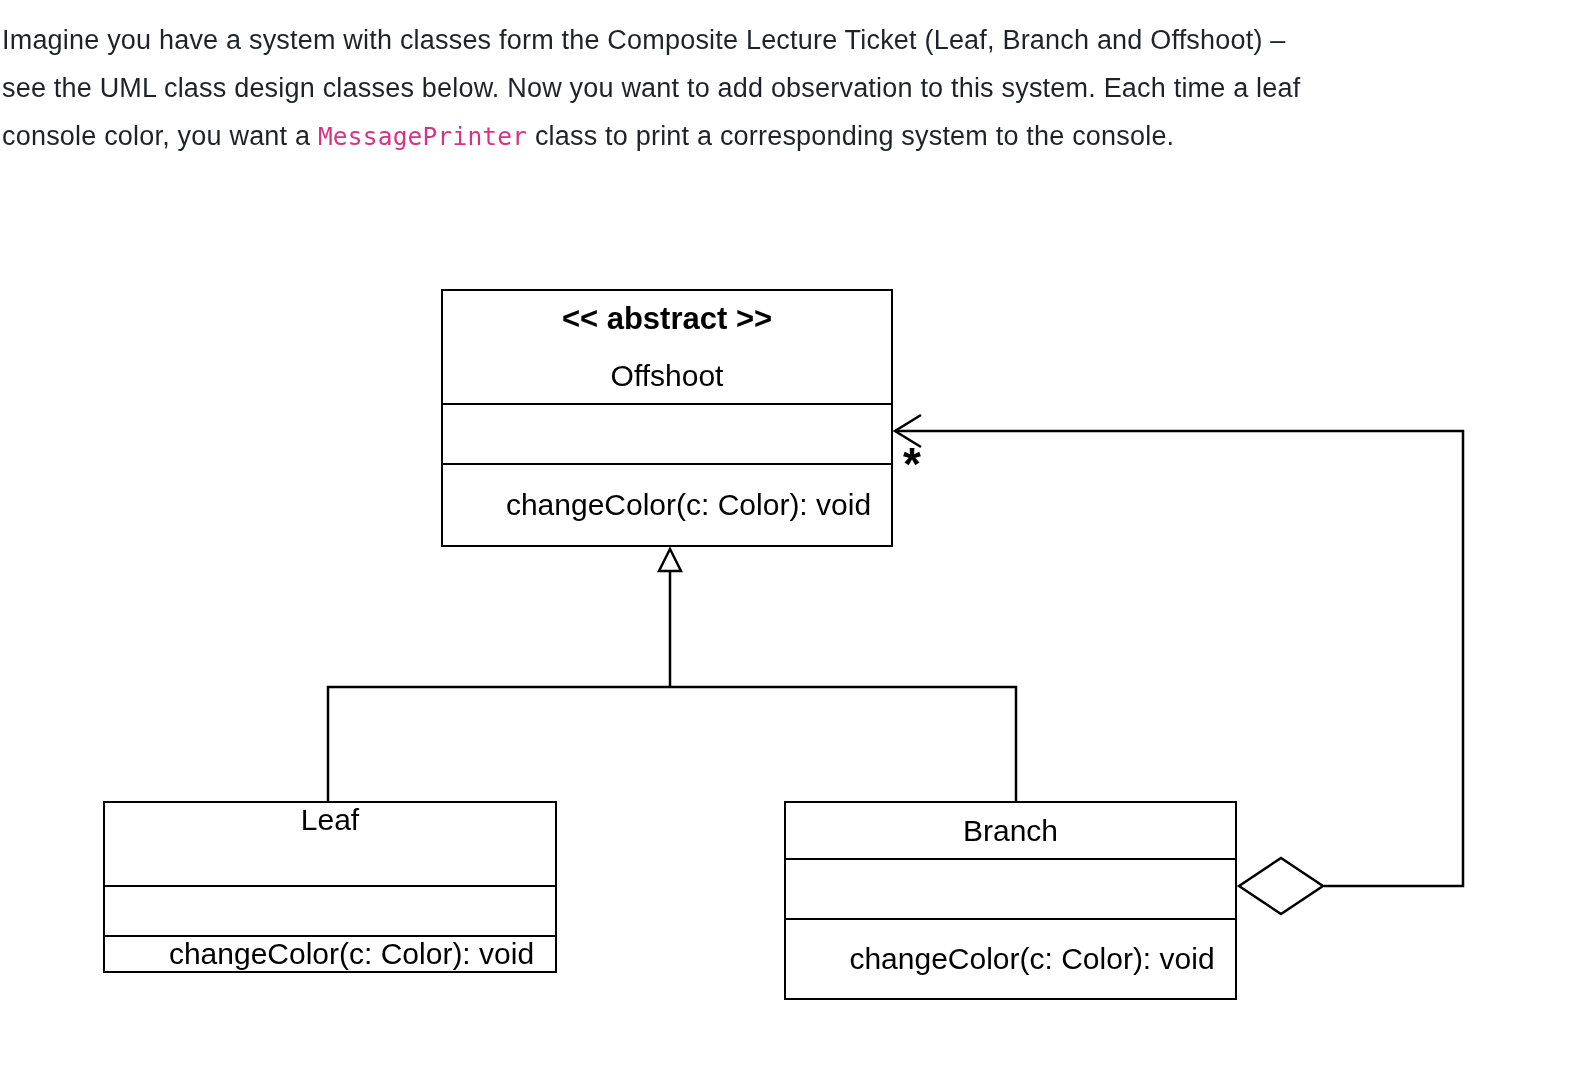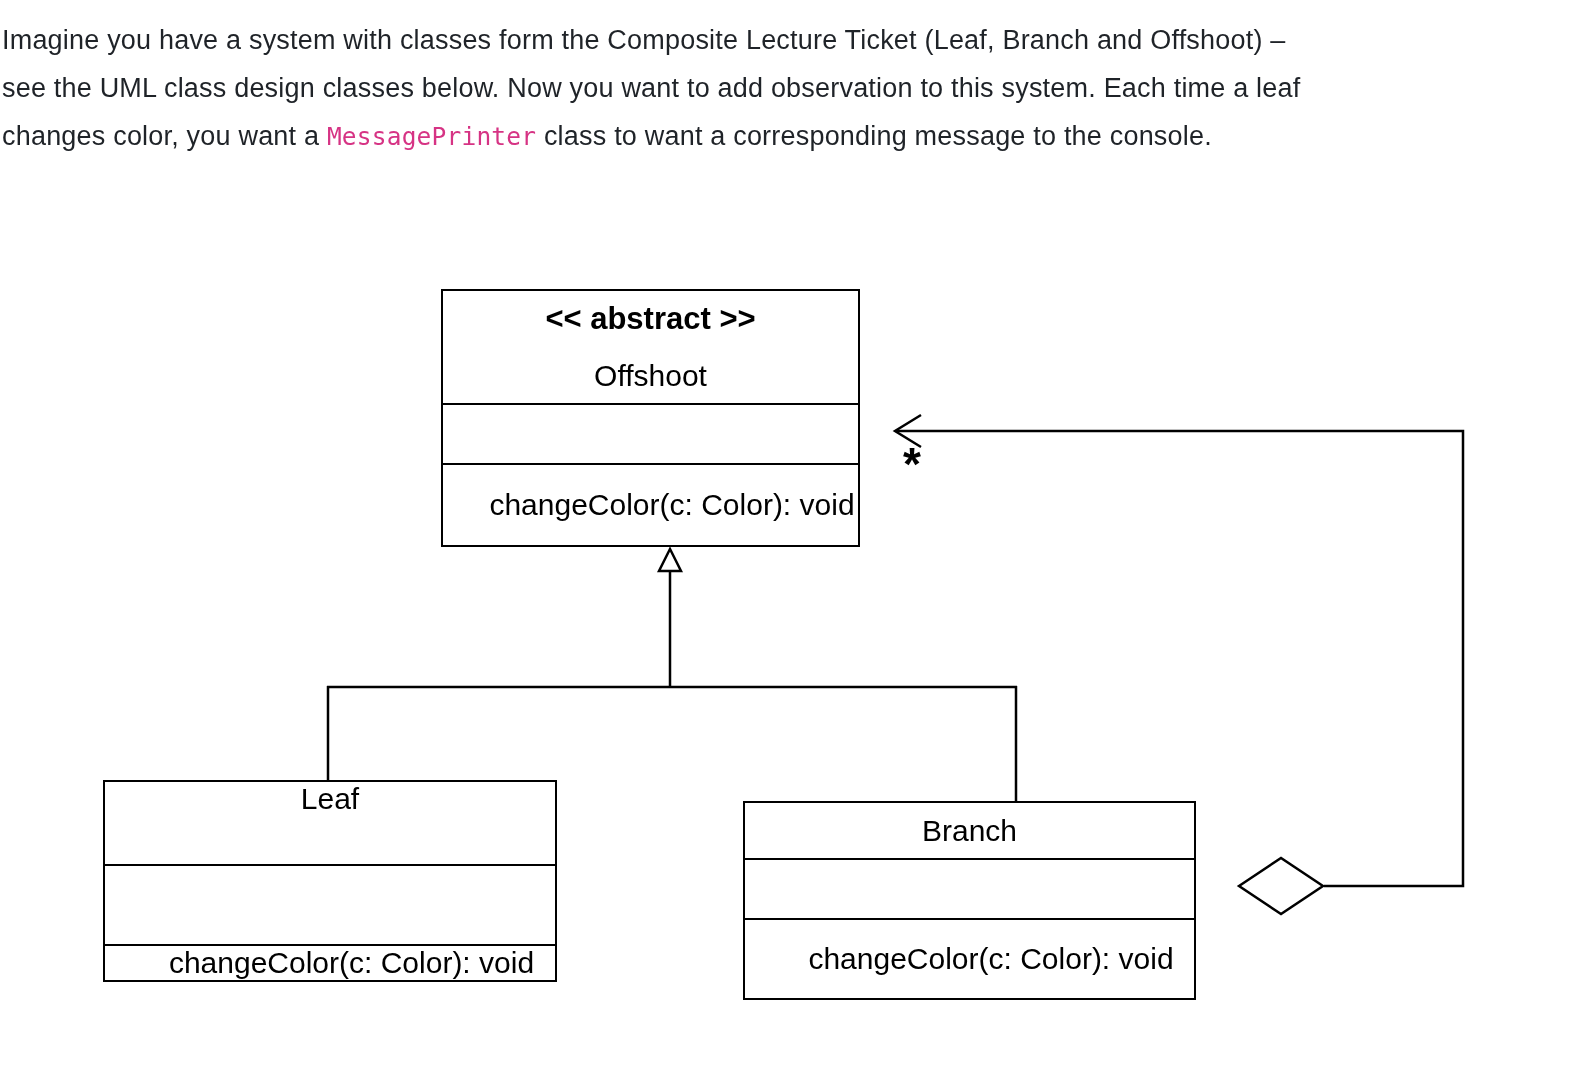--- a/index.html
+++ b/index.html
@@ -52,48 +52,48 @@
     align-items: center;
     justify-content: center;
   }
   .compartment + .compartment { border-top: 2.5px solid #000000; padding-left: 43px; }
 
   .stereotype { font-weight: bold; font-size: 31px; }
   .class-name { font-size: 30px; margin-top: 22px; }
   .title-single { font-size: 30px; }
   .ops { flex: 1; font-size: 30px; white-space: nowrap; }
 
-  .offshoot { left: 441px; top: 289px; width: 419px; height: 258px; }
+  .offshoot { left: 441px; top: 289px; width: 452px; height: 258px; }
   .offshoot .title { height: 112px; }
   .offshoot .attrs { height: 60px; }
 
-  .leaf { left: 103px; top: 780px; width: 454px; height: 202px; gap: 48px; }
+  .leaf { left: 103px; top: 801px; width: 454px; height: 172px; gap: 48px; }
   .leaf .title { height: 55px; }
   .leaf .attrs { height: 60px; }
 
-  .branch { left: 743px; top: 801px; width: 453px; height: 199px; }
+  .branch { left: 784px; top: 801px; width: 453px; height: 199px; }
   .branch .title { height: 55px; }
   .branch .attrs { height: 60px; }
 
   .multiplicity {
     position: absolute;
     left: 903px; top: 441px;
     font-size: 46px;
     line-height: 1;
     font-weight: bold;
     color: #000000;
   }
 </style>
 </head>
 <body>
 
 <p class="intro">
   <span class="line">Imagine you have a system with classes form the Composite Lecture Ticket (Leaf, Branch and Offshoot) –</span>
   <span class="line">see the UML class design classes below. Now you want to add observation to this system. Each time a leaf</span>
-  <span class="line"><span>changes color, you want a </span><code class="code">MessagePrinter</code><span> class to want a corresponding message to the console.</span></span>
+  <span class="line"><span>console color, you want a </span><code class="code">MessagePrinter</code><span> class to print a corresponding system to the console.</span></span>
 </p>
 
 <div class="diagram">
 
   <svg class="connectors" width="1580" height="1070" viewBox="0 0 1580 1070">
 
     <polyline points="896,431 1463,431 1463,886 1324,886" fill="none"></polyline>
     <path d="M 921,415 L 895,431 L 921,447" fill="none"></path>
     <polygon points="1239,886 1281,858 1323,886 1281,914" fill="#ffffff"></polygon>
 

